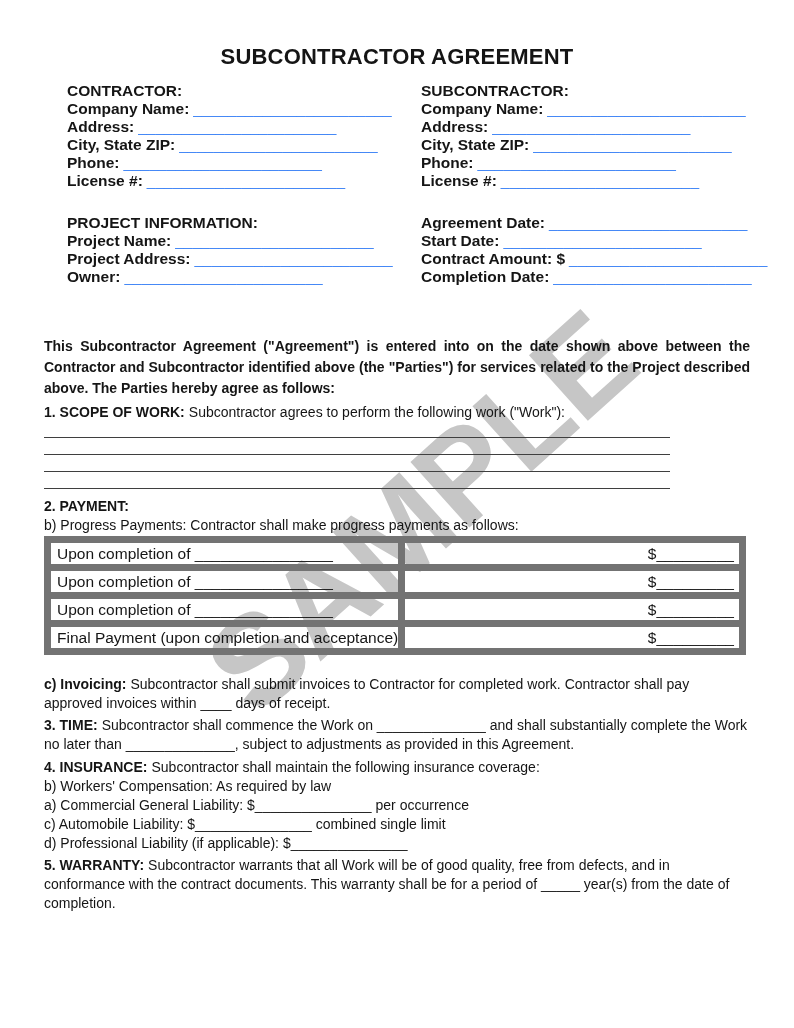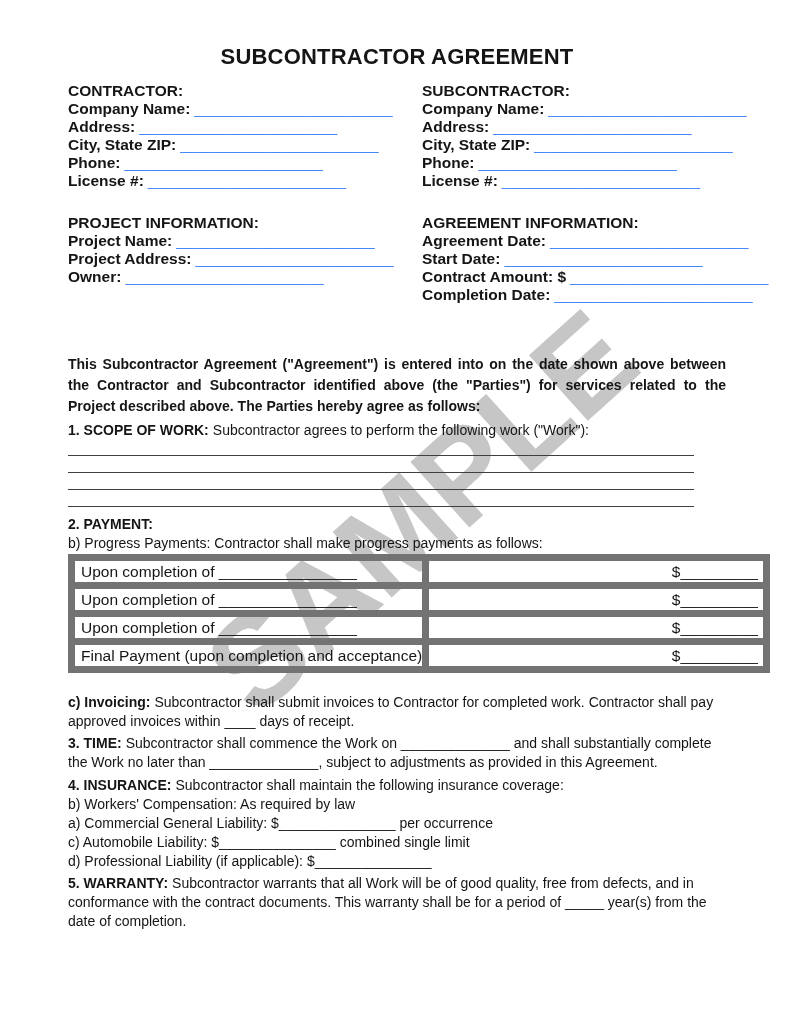--- a/index.html
+++ b/index.html
@@ -8,27 +8,27 @@
     width: 794px; height: 1028px; position: relative; overflow: hidden;
     background: #ffffff; color: #151515;
     font-family: "Liberation Sans", "DejaVu Sans", sans-serif;
   }
   .watermark {
     position: absolute; left: 420px; top: 512px;
     transform: translate(-50%, -50%) rotate(-42deg);
     font-size: 128px; font-weight: 700; letter-spacing: -2px;
     color: #c6c6c6; z-index: 0; white-space: nowrap; user-select: none;
   }
-  .content { position: relative; z-index: 1; padding: 0 68px; }
+  .content { position: relative; z-index: 1; padding: 0 44px; }
 
   h1.title {
     margin: 0; padding-top: 46px; font-size: 22px; line-height: 22px;
     font-weight: 700; text-align: center; letter-spacing: 0.2px;
   }
-  .grid { display: grid; grid-template-columns: 354px 1fr; }
+  .grid { display: grid; grid-template-columns: 354px 1fr; margin-left: 23px; }
   .parties { margin-top: 14px; }
   .infos   { margin-top: 24px; }
   .block { font-size: 15.5px; line-height: 18px; }
   .hd { font-weight: 700; }
   .frow { white-space: nowrap; }
   .frow b { font-weight: 700; }
   .ln { margin-left: 4px; color: #3b82f6; }
 
   p { margin: 0; font-size: 14px; line-height: 19px; }
   .intro { margin-top: 50px; font-weight: 700; text-align: justify; line-height: 21px; }
@@ -85,21 +85,20 @@
     </div>
 
     <div class="grid infos">
       <div class="block">
         <div class="hd">PROJECT INFORMATION:</div>
         <div class="frow"><b>Project Name:</b><span class="ln">_______________________</span></div>
         <div class="frow"><b>Project Address:</b><span class="ln">_______________________</span></div>
         <div class="frow"><b>Owner:</b><span class="ln">_______________________</span></div>
       </div>
       <div class="block">
-        <div class="hd">AGREEMENT INFORMATION:</div>
         <div class="frow"><b>Agreement Date:</b><span class="ln">_______________________</span></div>
         <div class="frow"><b>Start Date:</b><span class="ln">_______________________</span></div>
         <div class="frow"><b>Contract Amount: $</b><span class="ln">_______________________</span></div>
         <div class="frow"><b>Completion Date:</b><span class="ln">_______________________</span></div>
       </div>
     </div>
 
     <p class="intro">This Subcontractor Agreement ("Agreement") is entered into on the date shown above between the Contractor and Subcontractor identified above (the "Parties") for services related to the Project described above. The Parties hereby agree as follows:</p>
 
     <p class="scope-head"><b class="lead">1. SCOPE OF WORK:</b><span>Subcontractor agrees to perform the following work ("Work"):</span></p>

